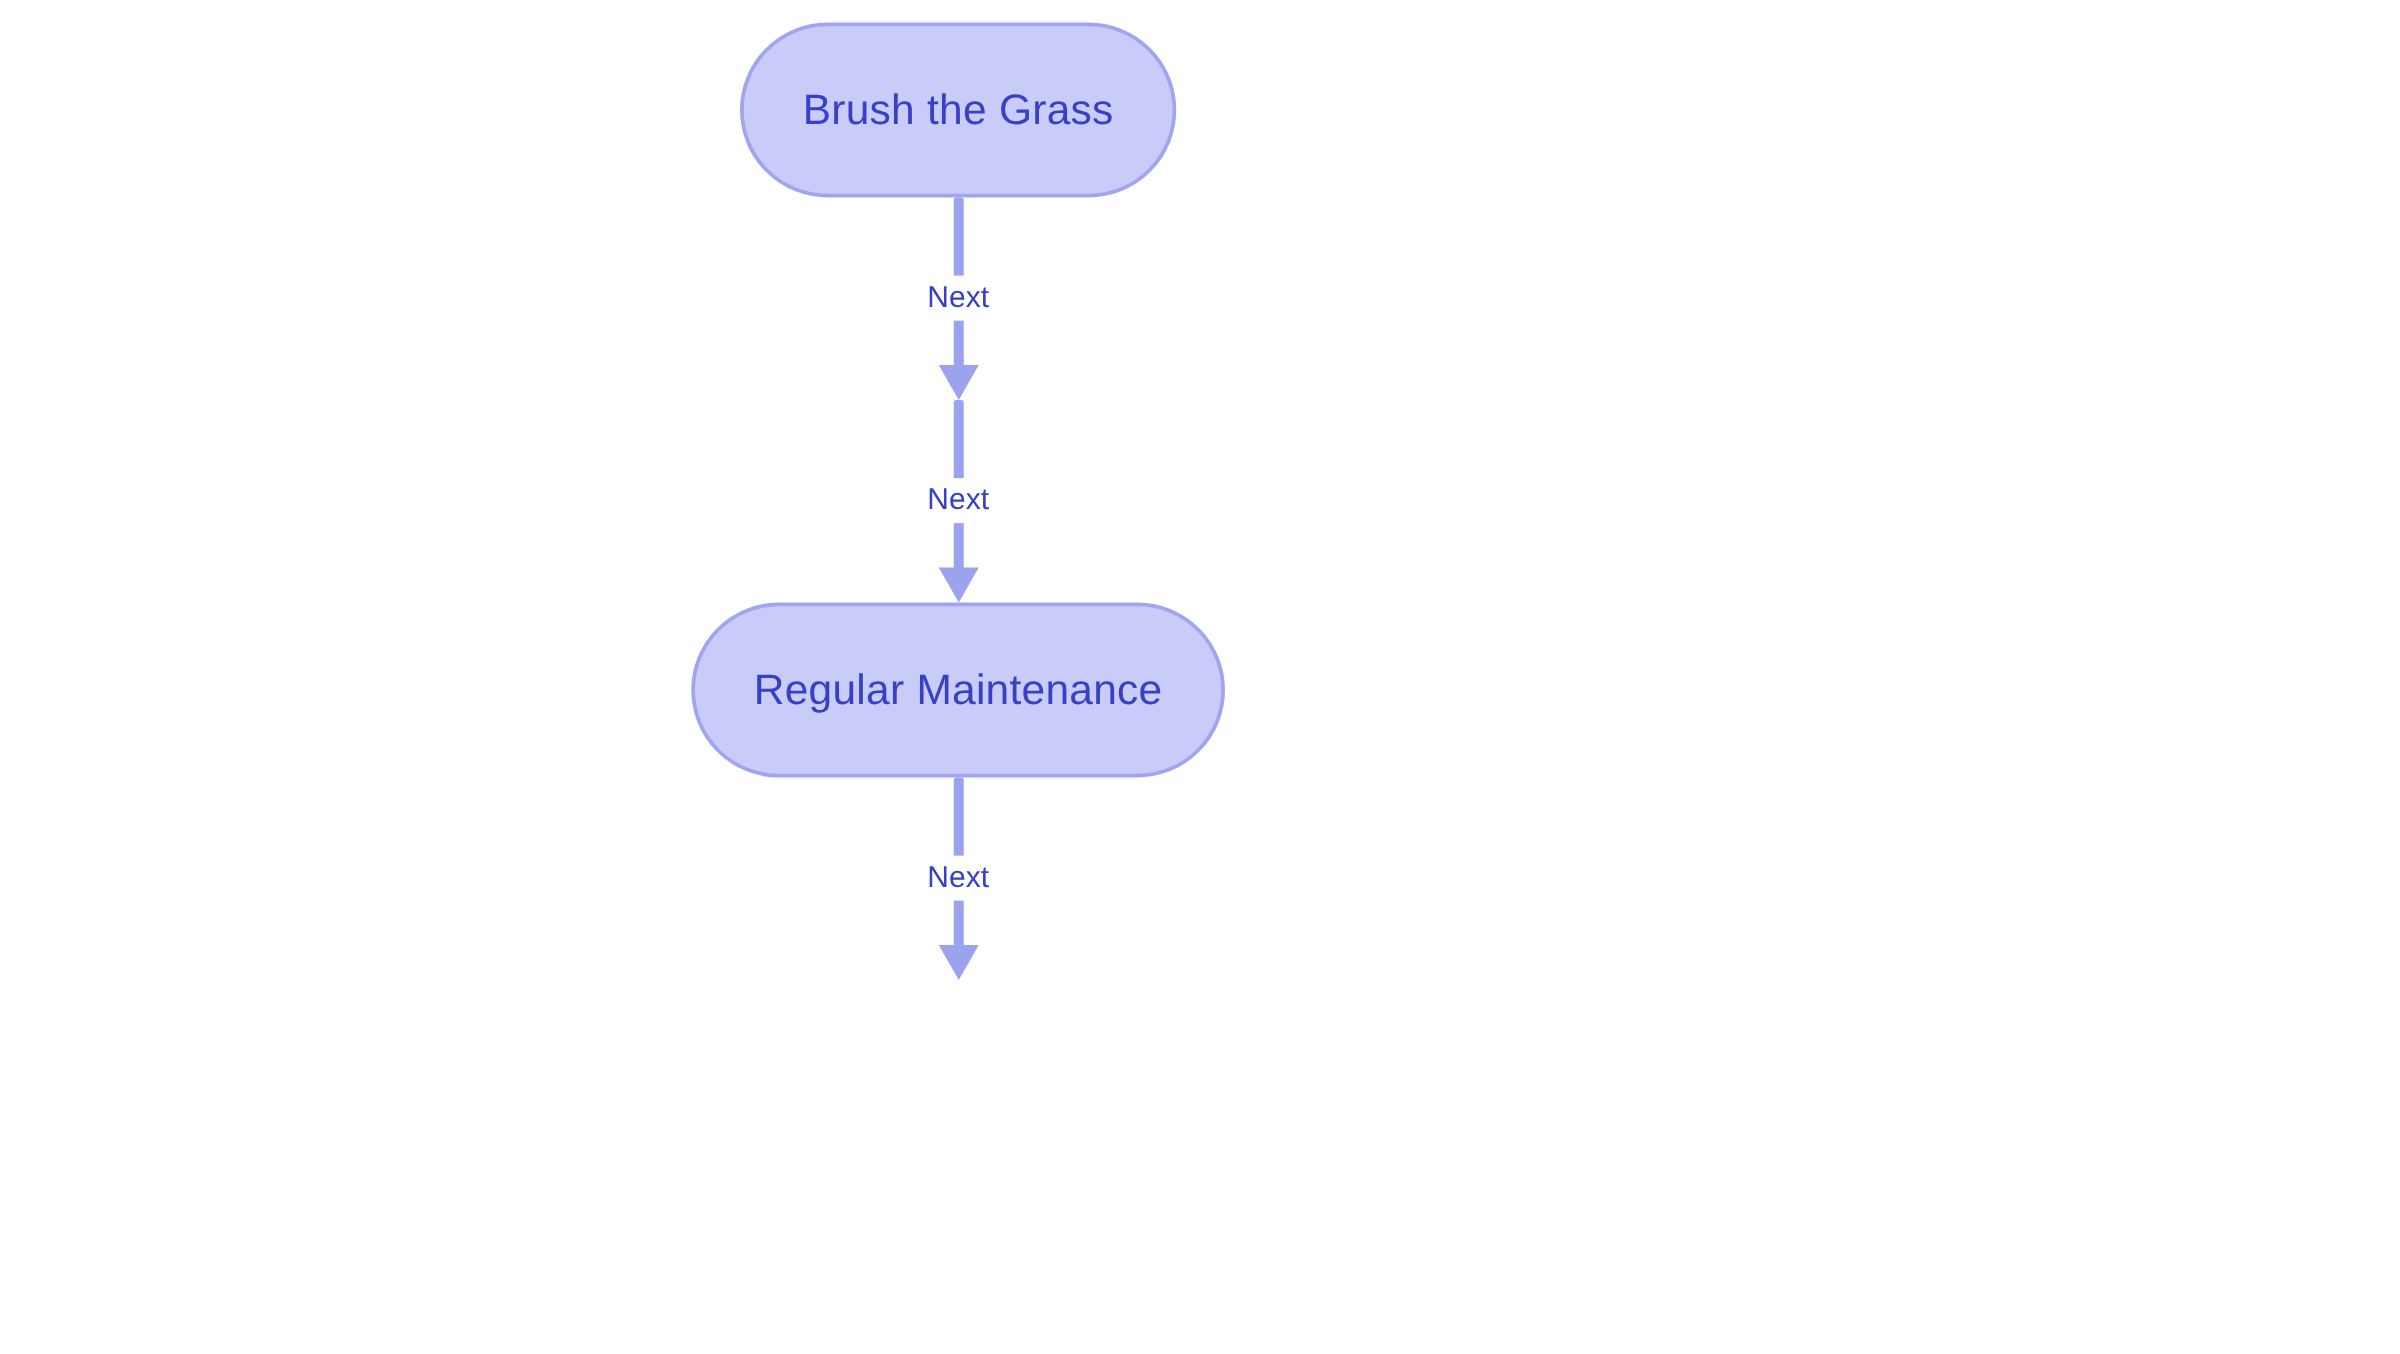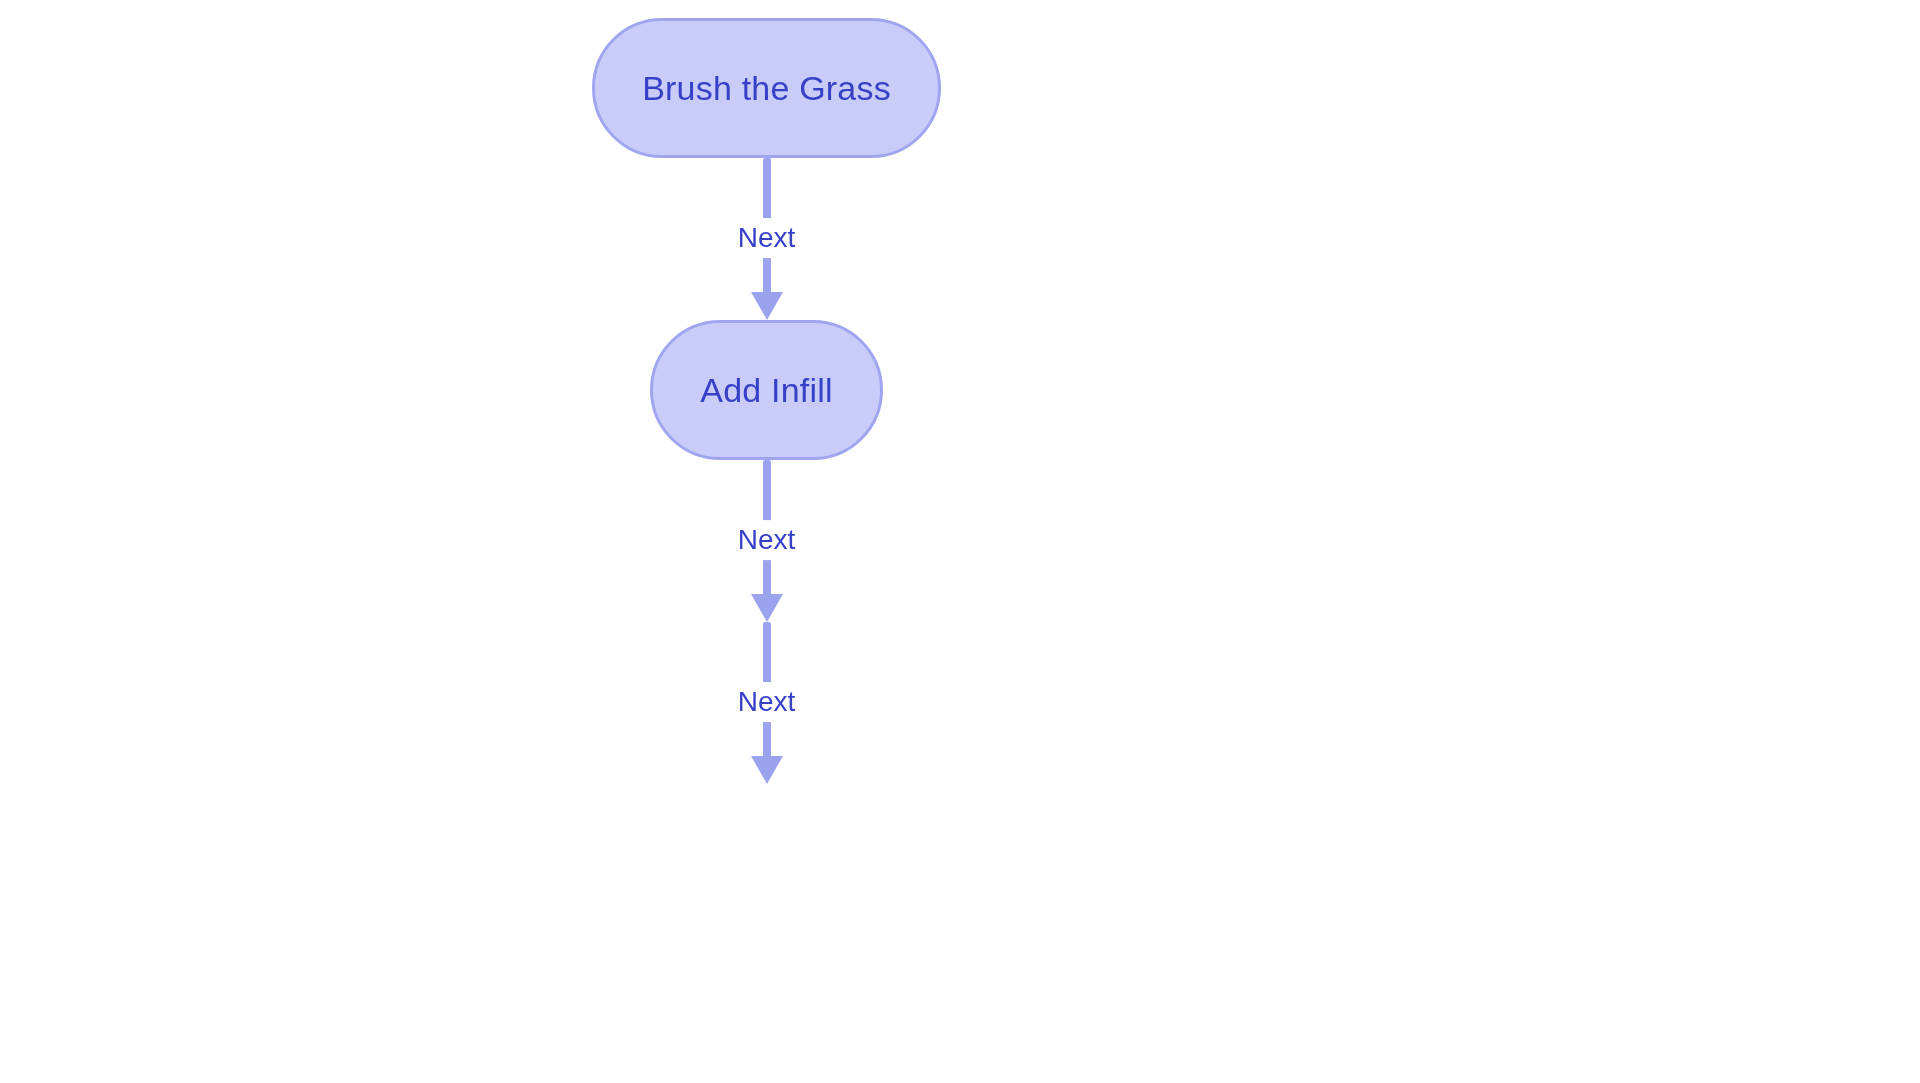--- a/index.html
+++ b/index.html
@@ -62,51 +62,51 @@
     border-right: 16px solid transparent;
     border-top: 28px solid var(--edge-line, #9ba2ee);
   }
   .edge-label {
     position: absolute;
     top: 50%;
     left: 50%;
     transform: translate(-50%, -52%);
     background: var(--edge-label-bg, #ffffff);
     color: var(--edge-label-text, #3641c8);
-    font-size: 28px;
+    font-size: 24px;
     line-height: 1.15;
     padding: 4px 10px;
     white-space: nowrap;
   }
 </style>
 </head>
 <body>
 
 <div class="canvas">
 
   <div class="node">
     <span class="node-label">Brush the Grass</span>
   </div>
 
   <div class="edge">
     <div class="edge-line"></div>
     <div class="arrowhead"></div>
     <span class="edge-label">Next</span>
   </div>
 
-  <div class="node">
-    <span class="node-label">Add Infill</span>
-  </div>
 
   <div class="edge">
     <div class="edge-line"></div>
     <div class="arrowhead"></div>
     <span class="edge-label">Next</span>
   </div>
 
+  <div class="node">
+    <span class="node-label">Regular Maintenance</span>
+  </div>
 
   <div class="edge">
     <div class="edge-line"></div>
     <div class="arrowhead"></div>
     <span class="edge-label">Next</span>
   </div>
 
 
 </div>
 

